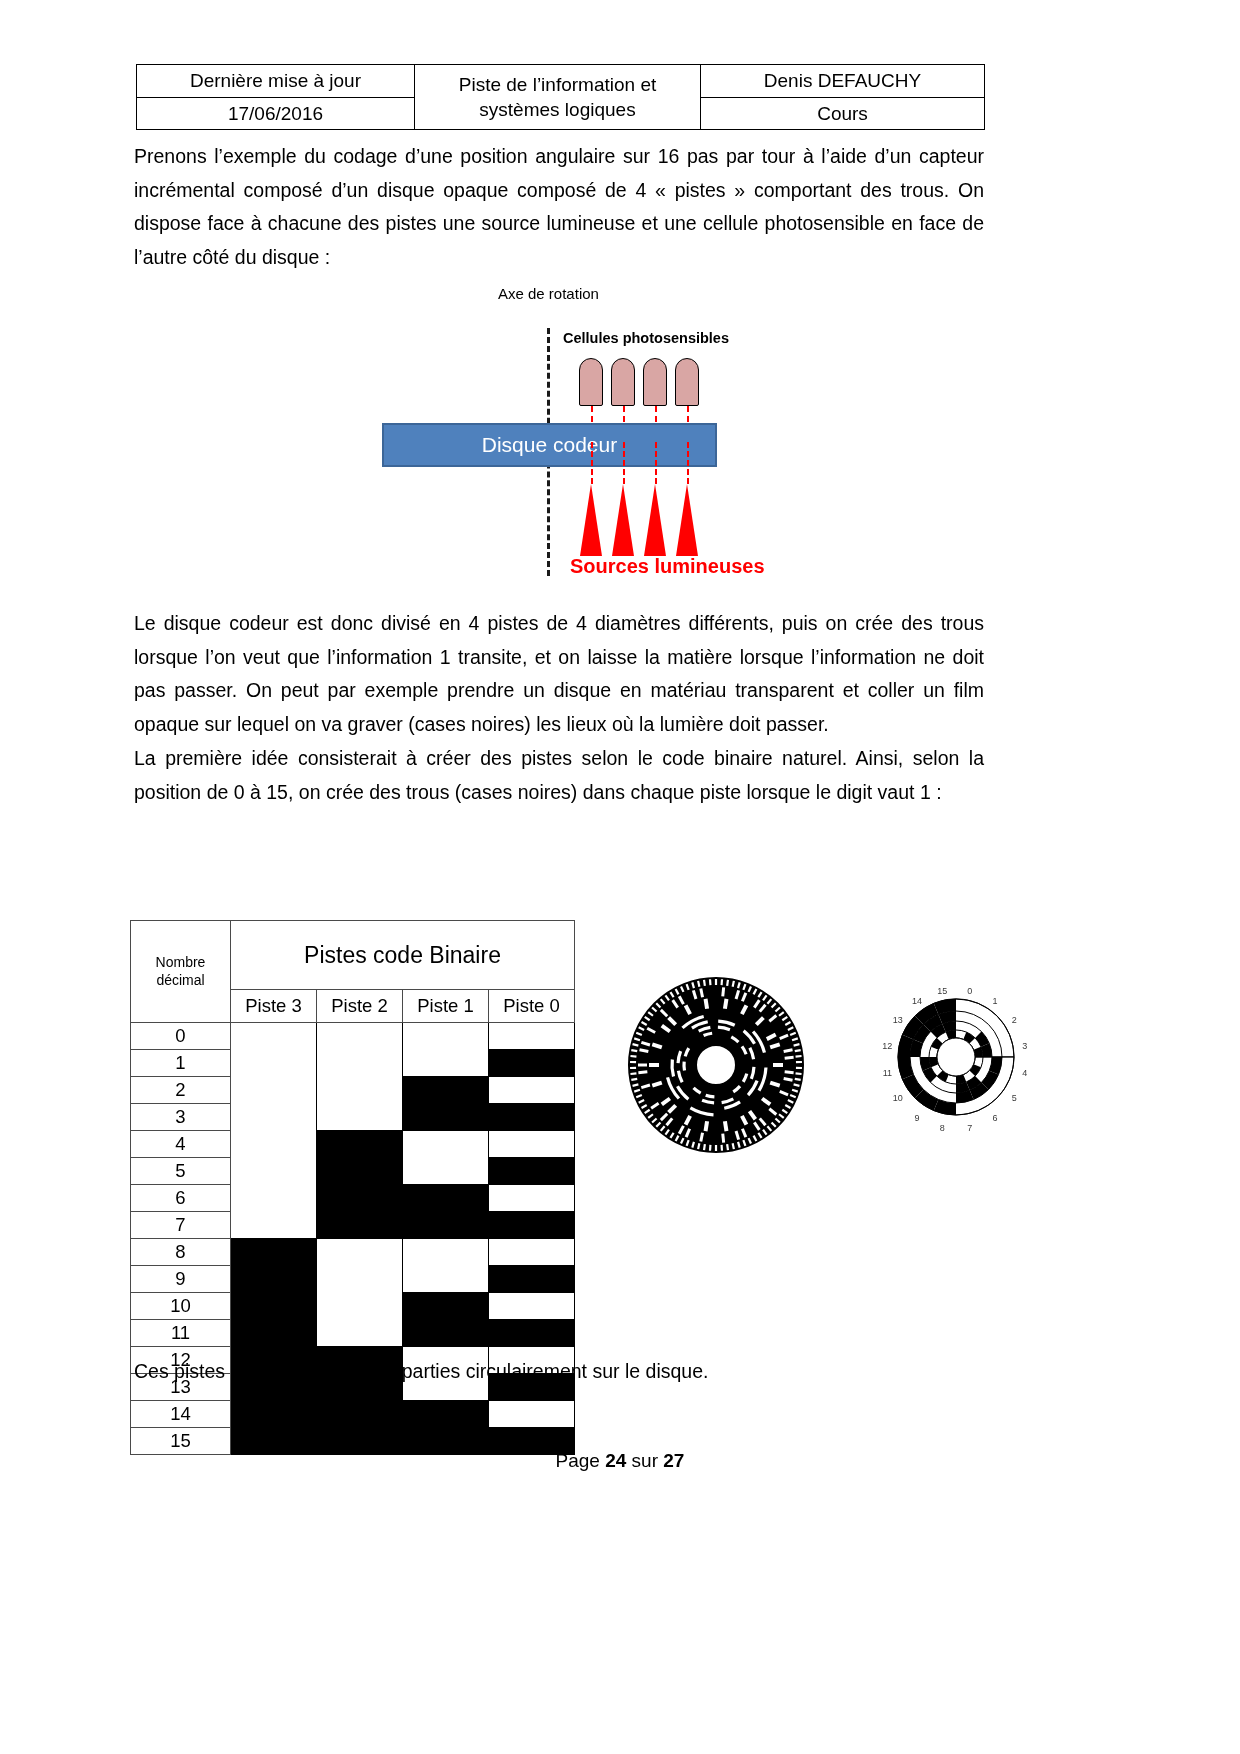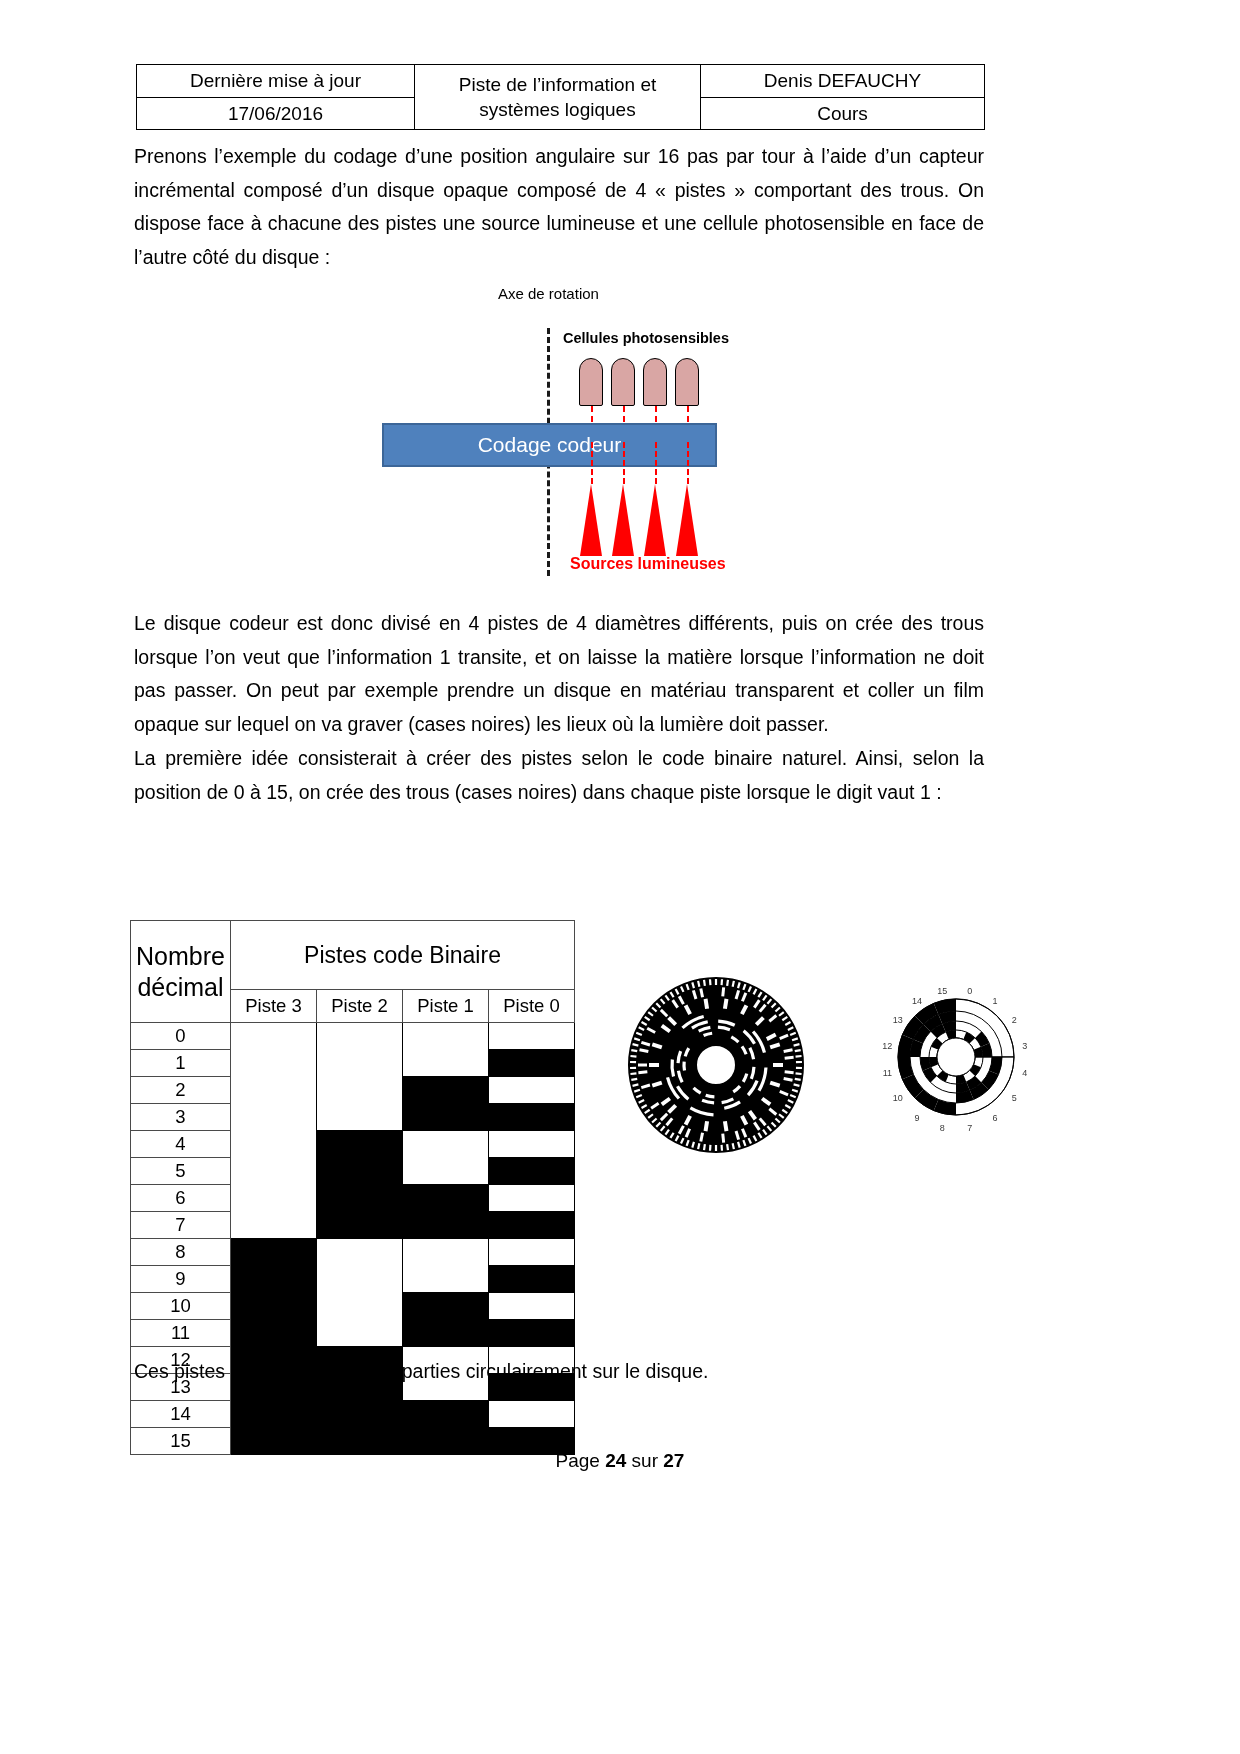--- a/index.html
+++ b/index.html
@@ -163,21 +163,21 @@
   }
   .fig1 .src.s0 { left: 210px; }
   .fig1 .src.s1 { left: 242px; }
   .fig1 .src.s2 { left: 274px; }
   .fig1 .src.s3 { left: 306px; }
 
   .fig1 .src-label {
     position: absolute;
     left: 200px;
     top: 270px;
-    font-size: 16px;
+    font-size: 20px;
     font-weight: bold;
     color: #ff0000;
     white-space: nowrap;
     font-family: "Liberation Sans", sans-serif;
   }
 
   
   .bin-wrap {
     position: absolute;
     left: 130px;
@@ -201,21 +201,21 @@
     background: #ffffff;
   }
   table.bin td.trk {
     width: 86px;
     height: 27px;
   }
   table.bin td.head-num {
     width: 100px;
     height: 55px;
     line-height: 1.22;
-    font-size: 25px;
+    font-size: 14px;
   }
   table.bin td.head-span {
     height: 69px;
     font-size: 23px;
   }
   table.bin td.head-trk {
     height: 33px;
     font-size: 18.5px;
   }
   .cell-on  { background: #000000; }
@@ -288,21 +288,21 @@
     <div class="cell c1"></div>
     <div class="cell c2"></div>
     <div class="cell c3"></div>
 
     <div class="beam-top b0"></div>
     <div class="beam-top b1"></div>
     <div class="beam-top b2"></div>
     <div class="beam-top b3"></div>
 
     <div class="disc">
-      <div class="disc-label">Codage codeur</div>
+      <div class="disc-label">Disque codeur</div>
     </div>
 
     <div class="beam-mid b0"></div>
     <div class="beam-mid b1"></div>
     <div class="beam-mid b2"></div>
     <div class="beam-mid b3"></div>
 
     <div class="src s0"></div>
     <div class="src s1"></div>
     <div class="src s2"></div>

